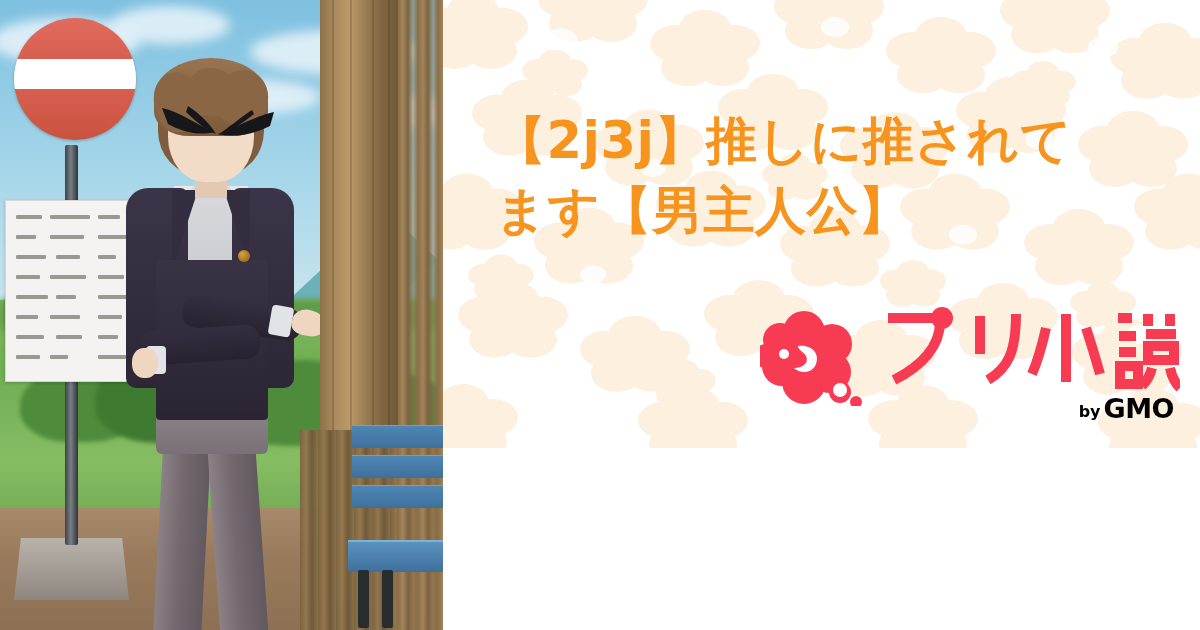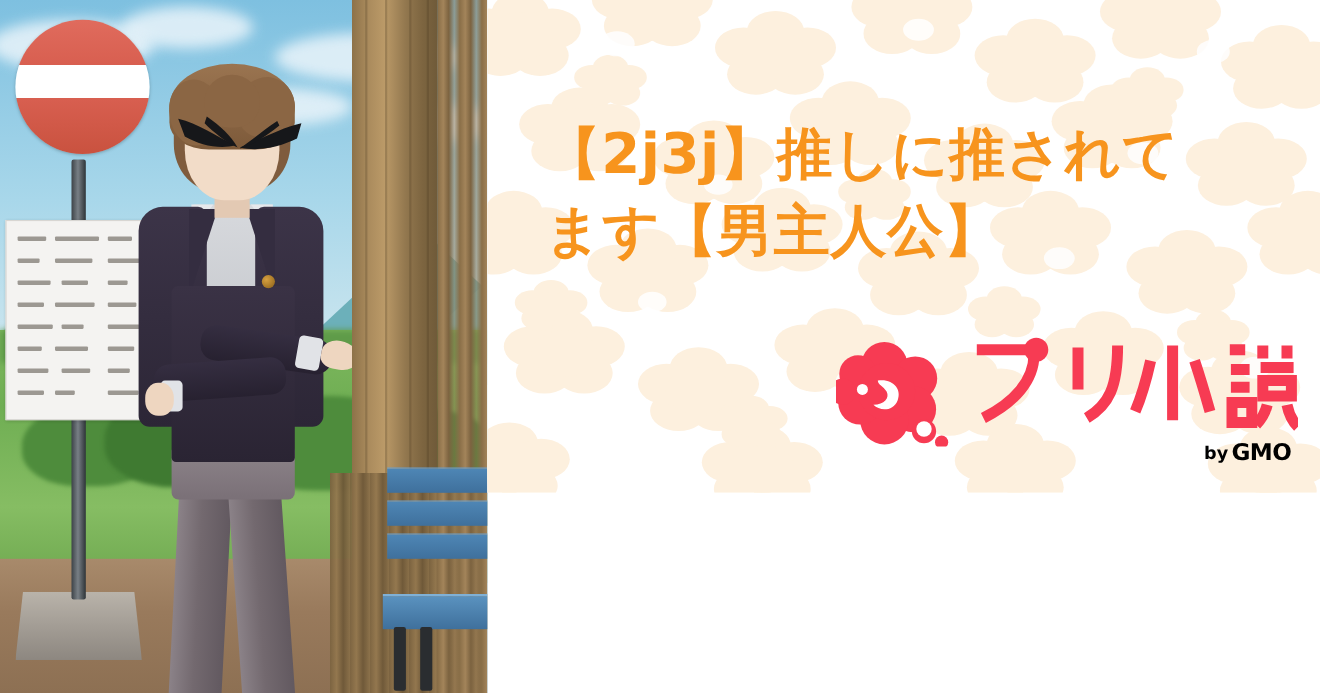--- a/index.html
+++ b/index.html
@@ -323,21 +323,21 @@
     height: 26px;
     display: flex; align-items: flex-end; gap: 3px;
   }
   #logo-by .by {
     font-family: "DejaVu Sans", sans-serif;
     font-size: 16px; font-weight: 700; color: #000;
     line-height: 1; padding-bottom: 2px;
   }
   #logo-by .gmo {
     font-family: "DejaVu Sans", sans-serif;
-    font-size: 21px; font-weight: 700; color: #000;
+    font-size: 27px; font-weight: 700; color: #000;
     line-height: 1; letter-spacing: -0.5px;
   }
 </style>
 </head>
 <body>
 
 <div id="page">
 
   <div id="cover">
     <div class="sky"></div>

